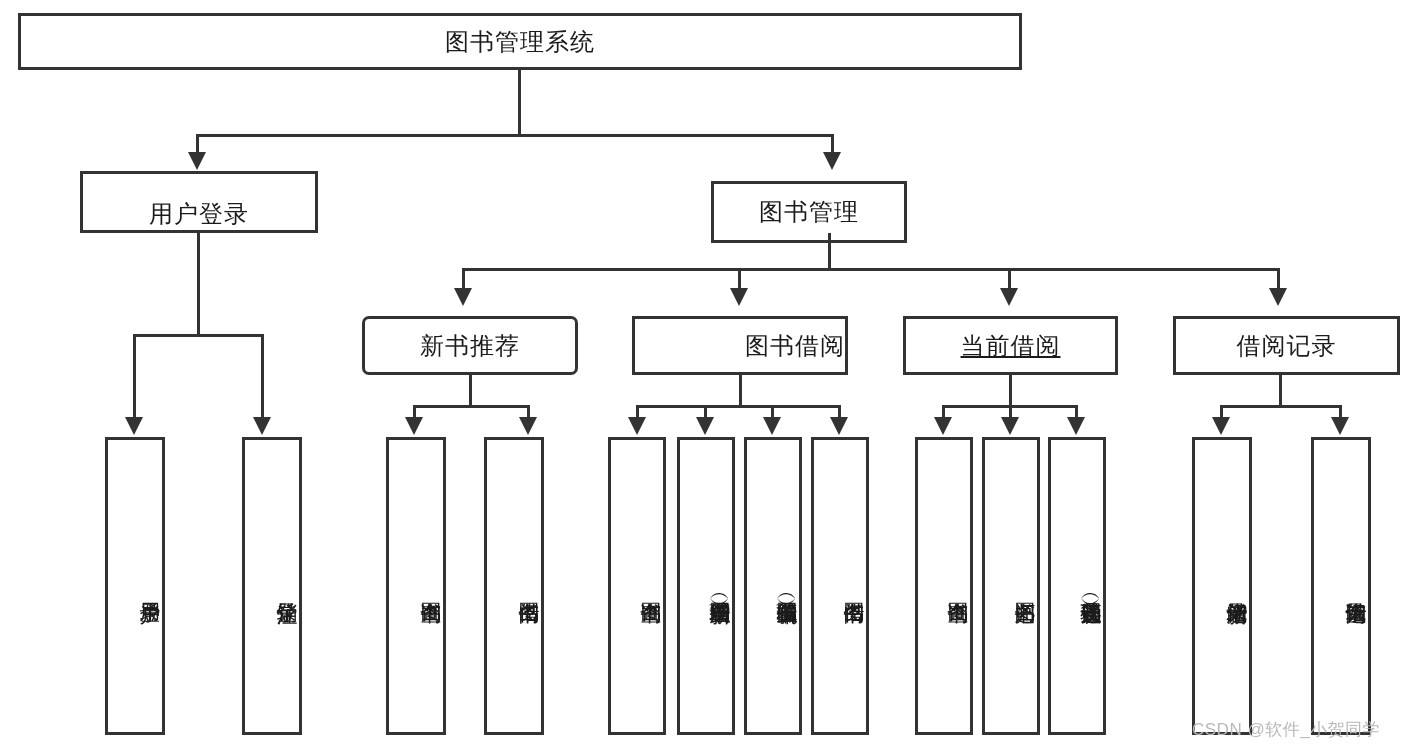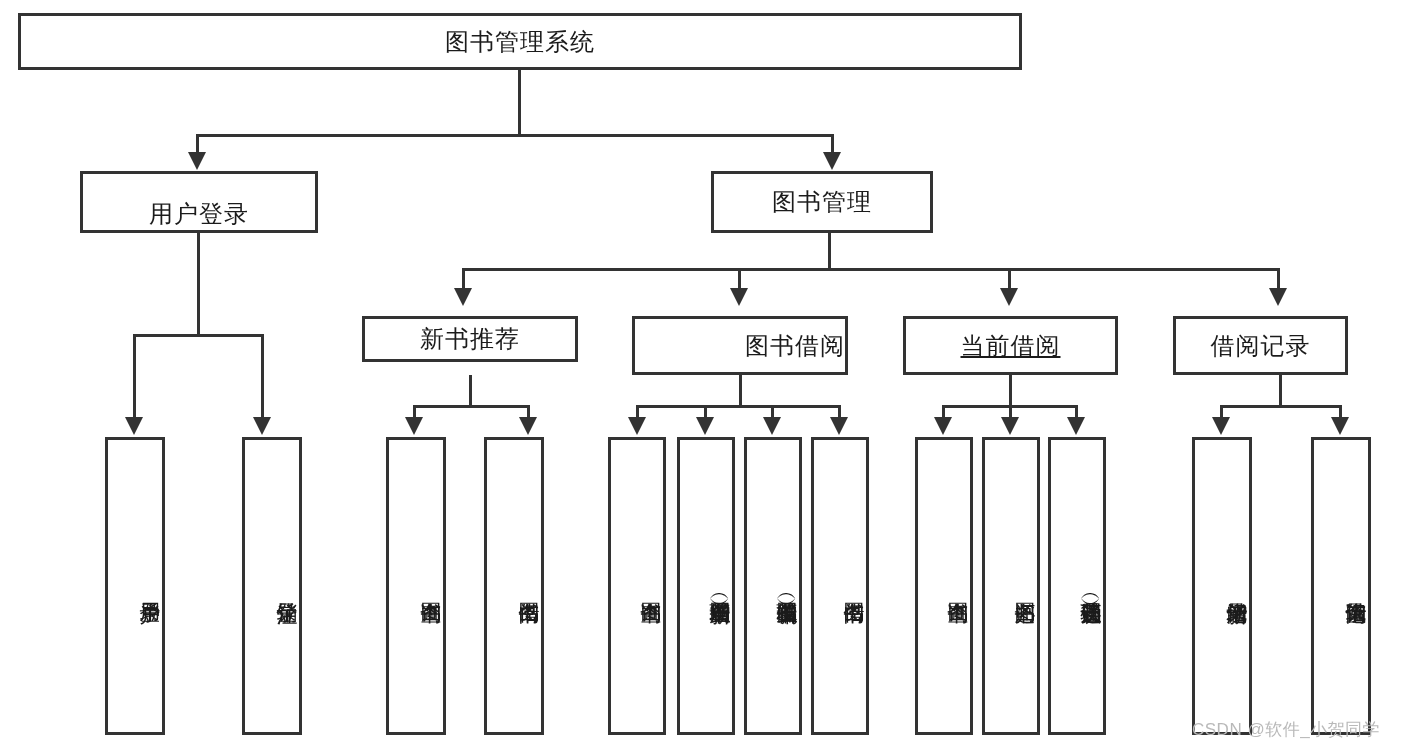--- a/index.html
+++ b/index.html
@@ -92,21 +92,21 @@
   <div class="vline" style="left:196px; top:134px; width:3px; height:20px;"></div>
   <div class="arrow" style="left:188px; top:152px;"></div>
 
   <div class="vline" style="left:831px; top:134px; width:3px; height:20px;"></div>
   <div class="arrow" style="left:823px; top:152px;"></div>
 
   <div class="node horiz" style="left:80px; top:171px; width:238px; height:62px;align-items:flex-end;">
     <span class="label">用户登录</span>
   </div>
 
-  <div class="node horiz" style="left:711px; top:171px; width:222px; height:62px;">
+  <div class="node horiz" style="left:711px; top:181px; width:196px; height:62px;">
     <span class="label">图书管理</span>
   </div>
 
   <div class="vline" style="left:197px; top:233px; width:3px; height:102px;"></div>
   <div class="hline" style="left:133px; top:334px; width:131px; height:3px;"></div>
   <div class="vline" style="left:133px; top:334px; width:3px; height:85px;"></div>
   <div class="arrow" style="left:125px; top:417px;"></div>
   <div class="vline" style="left:261px; top:334px; width:3px; height:85px;"></div>
   <div class="arrow" style="left:253px; top:417px;"></div>
 
@@ -118,30 +118,30 @@
 
   <div class="vline" style="left:738px; top:268px; width:3px; height:22px;"></div>
   <div class="arrow" style="left:730px; top:288px;"></div>
 
   <div class="vline" style="left:1008px; top:268px; width:3px; height:22px;"></div>
   <div class="arrow" style="left:1000px; top:288px;"></div>
 
   <div class="vline" style="left:1277px; top:268px; width:3px; height:22px;"></div>
   <div class="arrow" style="left:1269px; top:288px;"></div>
 
-  <div class="node horiz" style="left:362px; top:316px; width:216px; height:46px;">
+  <div class="node horiz" style="left:362px; top:316px; width:216px; height:59px;border-radius:7px;">
     <span class="label">新书推荐</span>
   </div>
   <div class="node horiz" style="left:632px; top:316px; width:216px; height:59px;justify-content:flex-end;">
     <span class="label">图书借阅</span>
   </div>
   <div class="node horiz" style="left:903px; top:316px; width:215px; height:59px;text-decoration:underline;">
     <span class="label">当前借阅</span>
   </div>
-  <div class="node horiz" style="left:1173px; top:316px; width:175px; height:59px;text-align:right;">
+  <div class="node horiz" style="left:1173px; top:316px; width:227px; height:59px;text-align:right;">
     <span class="label">借阅记录</span>
   </div>
 
   <div class="vline" style="left:469px; top:375px; width:3px; height:31px;"></div>
   <div class="hline" style="left:413px; top:405px; width:117px; height:3px;"></div>
   <div class="vline" style="left:413px; top:405px; width:3px; height:14px;"></div>
   <div class="arrow" style="left:405px; top:417px;"></div>
   <div class="vline" style="left:527px; top:405px; width:3px; height:14px;"></div>
   <div class="arrow" style="left:519px; top:417px;"></div>
 

